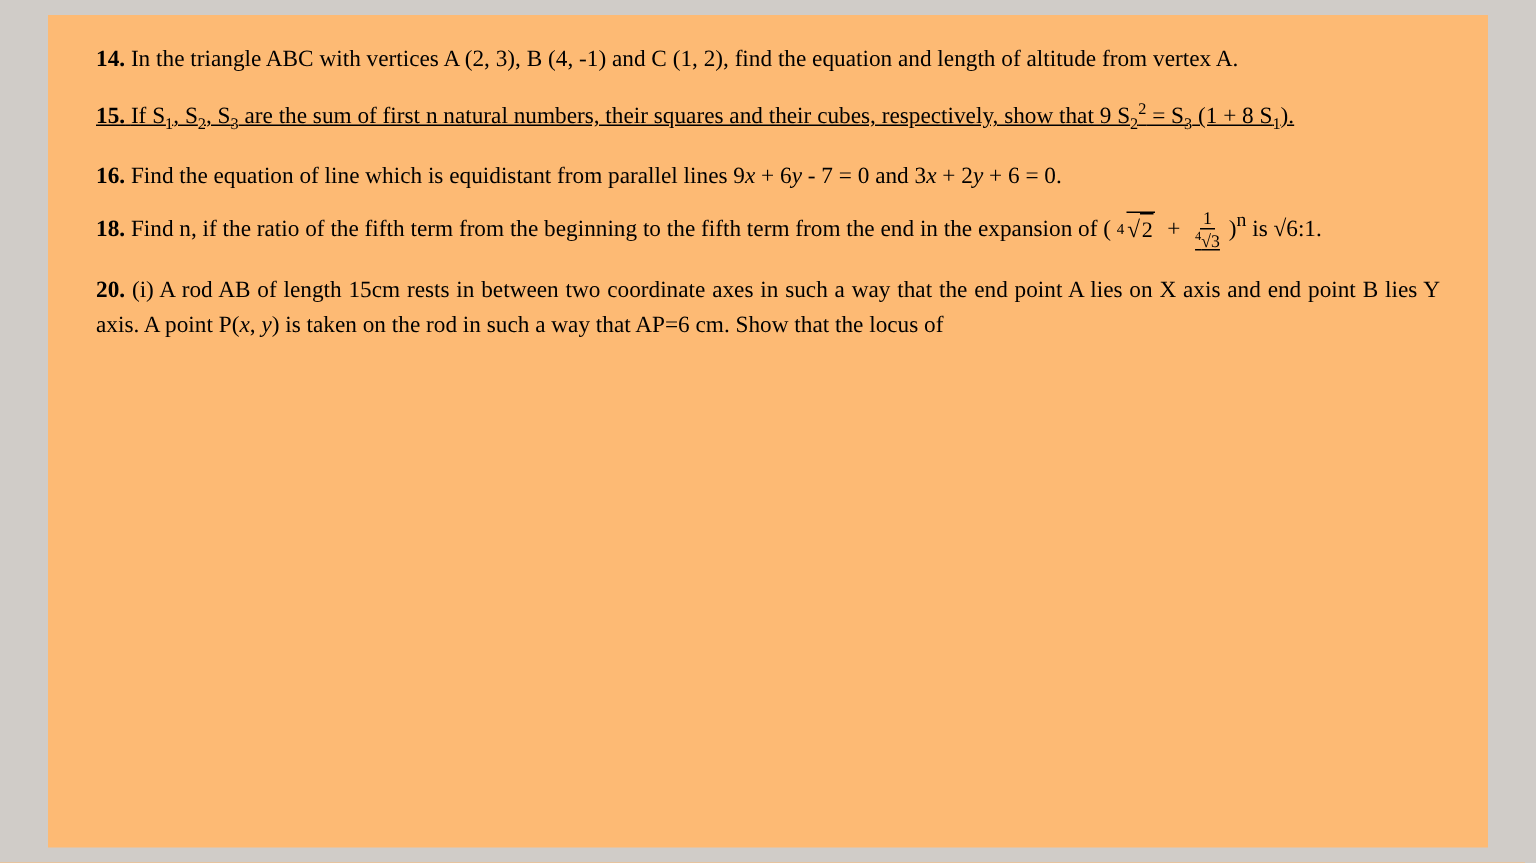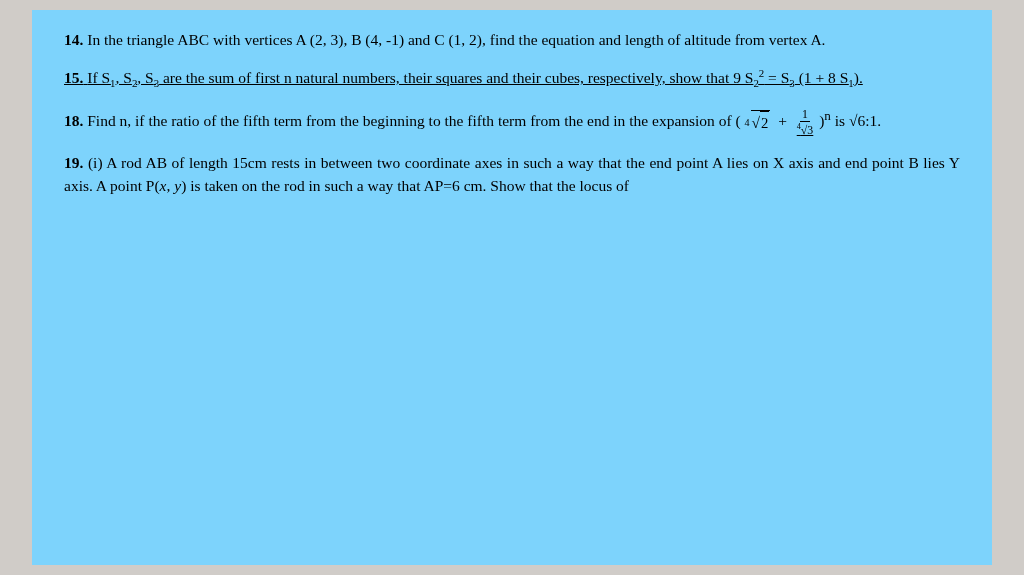--- a/index.html
+++ b/index.html
@@ -15,21 +15,21 @@
       font-family: 'Times New Roman', Times, serif;
       overflow: hidden;
       display: flex;
       align-items: center;
       justify-content: center;
     }
 
     .page {
       width: 960px;
       height: 555px;
-      background-color: #7dd3fc;
+      background-color: #fdba74;
       padding: 18px 32px 18px 32px;
       position: relative;
       overflow: hidden;
     }
 
     .problem {
       margin-bottom: 14px;
       font-size: 15.5px;
       line-height: 1.5;
       text-align: justify;
@@ -125,36 +125,40 @@
       <strong>14.</strong>
       <span>In the triangle ABC with vertices A (2, 3), B (4, -1) and C (1, 2), find the equation and length of altitude from vertex A.</span>
     </span>
   </div>
 
   <div class="problem problem-15">
     <strong>15.</strong>
     <span> If S<sub>1</sub>, S<sub>2</sub>, S<sub>3</sub> are the sum of first n natural numbers, their squares and their cubes, respectively, show that 9 S<sub>2</sub><sup>2</sup> = S<sub>3</sub> (1 + 8 S<sub>1</sub>).</span>
   </div>
 
+  <div class="problem problem-16">
+    <strong>16.</strong>
+    <span> Find  the  equation  of  line  which  is  equidistant  from  parallel  lines  9<span class="math-inline">x</span> + 6<span class="math-inline">y</span> - 7 = 0 and 3<span class="math-inline">x</span> + 2<span class="math-inline">y</span> + 6 = 0.</span>
+  </div>
 
 
   <div class="problem problem-17">
     <strong>18.</strong>
     <span> Find n, if the ratio of the fifth term from the beginning to the fifth term from the end in the expansion of (
       <span class="root-expr">
         <sup class="root-index">4</sup>
           <span style="border-top:1.5px solid #000; padding: 0 1px; display:inline-block;">√<span style="display:inline-block;border-top:1.5px solid #000; padding:0 1px; font-size:0.95em;">2</span></span>
       </span>
       &nbsp;+&nbsp;
       <span class="fraction">
         <span class="numer">1</span>
         <span class="denom"><sup style="font-size:0.7em;vertical-align:super;">4</sup>√3</span>
       </span>
       )<sup style="font-size:0.85em;">n</sup> is √6:1.
     </span>
   </div>
 
   <div class="problem problem-18 cutoff">
-    <strong>19.</strong>
+    <strong>20.</strong>
     <span> (i) A rod AB of length 15cm rests in between two coordinate axes in such a way that the end point A lies on X axis and end point B lies Y axis. A point P(<span class="math-inline">x</span>, <span class="math-inline">y</span>) is taken on the rod in such a way that AP=6 cm. Show that the locus of</span>
   </div>
 
 </div>
 
 </body></html>

